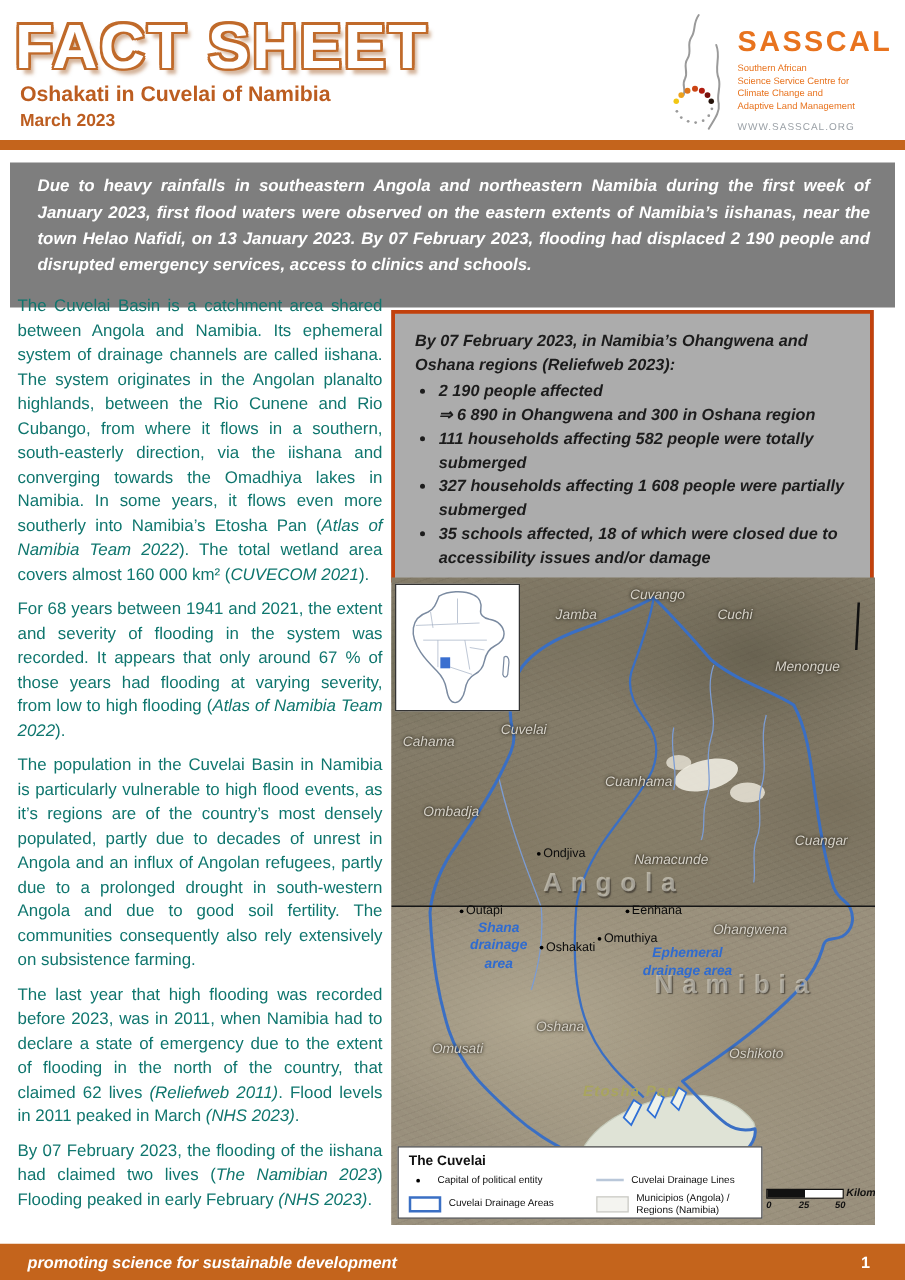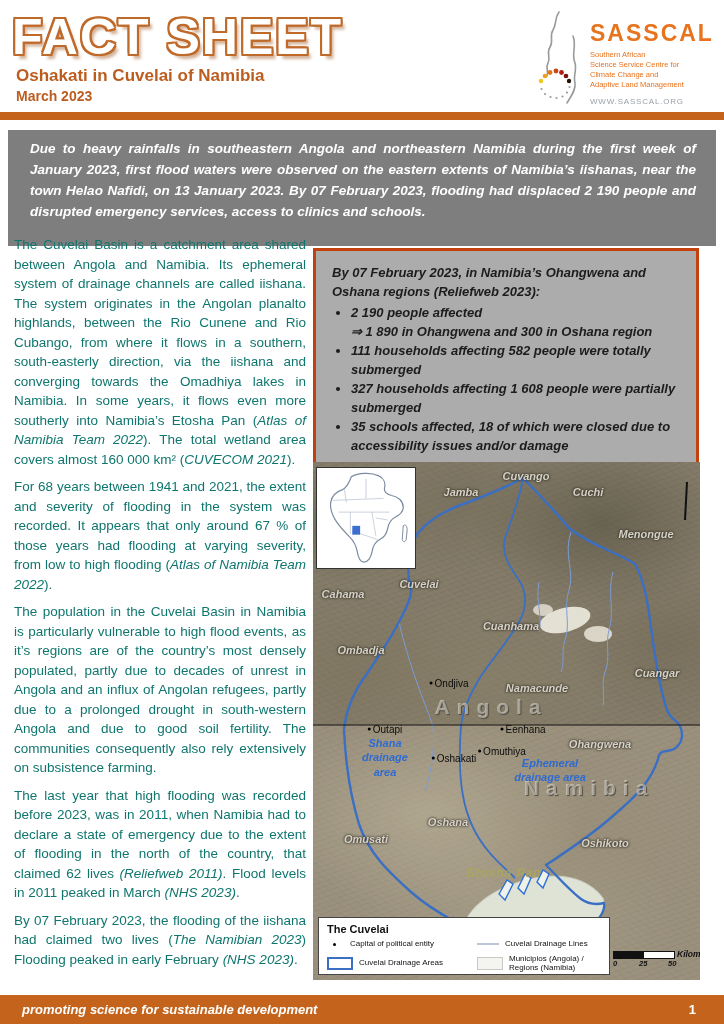--- a/index.html
+++ b/index.html
@@ -52,21 +52,21 @@
       radial-gradient(ellipse 160px 120px at 92% 35%, rgba(118,108,88,.55), transparent 65%),
       radial-gradient(ellipse 170px 110px at 12% 40%, rgba(135,122,99,.5), transparent 65%),
       radial-gradient(ellipse 220px 140px at 45% 42%, rgba(150,139,114,.5), transparent 65%),
       radial-gradient(ellipse 240px 150px at 30% 68%, rgba(186,176,150,.6), transparent 65%),
       radial-gradient(ellipse 200px 130px at 70% 72%, rgba(142,130,106,.55), transparent 65%),
       radial-gradient(ellipse 260px 160px at 50% 88%, rgba(168,158,134,.5), transparent 65%),
       repeating-linear-gradient(37deg, rgba(255,255,255,.025) 0 2px, transparent 2px 6px),
       repeating-linear-gradient(-19deg, rgba(0,0,0,.05) 0 1px, transparent 1px 5px);}
   .map .overlay{position:absolute;left:0;top:0;}
   .map-label{position:absolute;transform:translate(-50%,-50%);white-space:pre-line;text-align:center;}
-  .map-label.place{font-size:11px;font-weight:700;font-style:italic;color:#d6d2c8;
+  .map-label.place{font-size:11px;font-weight:400;font-style:italic;color:#d6d2c8;
     text-shadow:0 0 3px rgba(50,45,35,.95),0 0 2px rgba(50,45,35,.9);}
   .map-label.big{font-size:21px;font-weight:700;letter-spacing:7px;color:rgba(228,225,216,.55);
     text-shadow:1px 1px 1px rgba(70,65,55,.85);}
   .map-label.town{font-size:10px;font-weight:400;color:#0b0b0b;white-space:nowrap;
     display:flex;align-items:center;gap:2px;font-style:normal;}
   .town-dot{width:3px;height:3px;background:#000;border-radius:50%;display:inline-block;flex:none;}
   .map-label.blue{font-size:11px;font-weight:700;font-style:italic;color:#2f6bd0;line-height:1.3;}
   .map-label.pan{font-size:12px;font-weight:700;font-style:italic;color:#a9a55e;letter-spacing:1px;}
 
   .inset{position:absolute;left:3px;top:5px;width:100px;height:102px;background:#fff;
@@ -150,21 +150,21 @@
     <p>The population in the Cuvelai Basin in Namibia is particularly vulnerable to high flood events, as it’s regions are of the country’s most densely populated, partly due to decades of unrest in Angola and an influx of Angolan refugees, partly due to a prolonged drought in south-western Angola and due to good soil fertility. The communities consequently also rely extensively on subsistence farming.</p>
     <p>The last year that high flooding was recorded before 2023, was in 2011, when Namibia had to declare a state of emergency due to the extent of flooding in the north of the country, that claimed 62 lives <em>(Reliefweb 2011)</em>. Flood levels in 2011 peaked in March <em>(NHS 2023)</em>.</p>
     <p>By 07 February 2023, the flooding of the iishana had claimed two lives (<em>The Namibian 2023</em>) Flooding peaked in early February <em>(NHS 2023)</em>.</p>
   </div>
 
   <div class="infobox">
     <div class="ib-intro">By 07 February 2023, in Namibia’s Ohangwena and Oshana regions (Reliefweb 2023):</div>
     <ul>
       <li>
         <span>2 190 people affected</span>
-        <div class="ib-sub">⇒ 1 890 in Ohangwena and 300 in Oshana region</div>
+        <div class="ib-sub">⇒ 6 890 in Ohangwena and 300 in Oshana region</div>
       </li>
       <li>111 households affecting 582 people were totally submerged</li>
       <li>327 households affecting 1 608 people were partially submerged</li>
       <li>35 schools affected, 18 of which were closed due to accessibility issues and/or damage</li>
     </ul>
   </div>
 
   <div class="map">
     <svg class="overlay" width="387" height="518" viewBox="0 0 387 518">
 
@@ -234,21 +234,21 @@
           <span>Eenhana</span>
         </div>
         <div class="map-label town" style="left: 141px; top: 296px;">
           <span class="town-dot"></span>
           <span>Oshakati</span>
         </div>
         <div class="map-label town" style="left: 189px; top: 289px;">
           <span class="town-dot"></span>
           <span>Omuthiya</span>
         </div>
-        <div class="map-label blue" style="left: 72px; top: 295px;"><span>Shana
+        <div class="map-label blue" style="left: 86px; top: 295px;"><span>Shana
 drainage
 area</span></div>
         <div class="map-label blue" style="left: 237px; top: 308px;"><span>Ephemeral
 drainage area</span></div>
         <div class="map-label pan" style="left: 191px; top: 411px;"><span>Etosha Pan</span></div>
       </div>
 
     <div class="inset">
       <svg width="98" height="100" viewBox="0 0 100 100">
         <path d="M35,8 C42,4 55,3 63,7 C68,9 70,14 69,19 C68,23 71,26 76,27 C83,28 88,33 88,39

